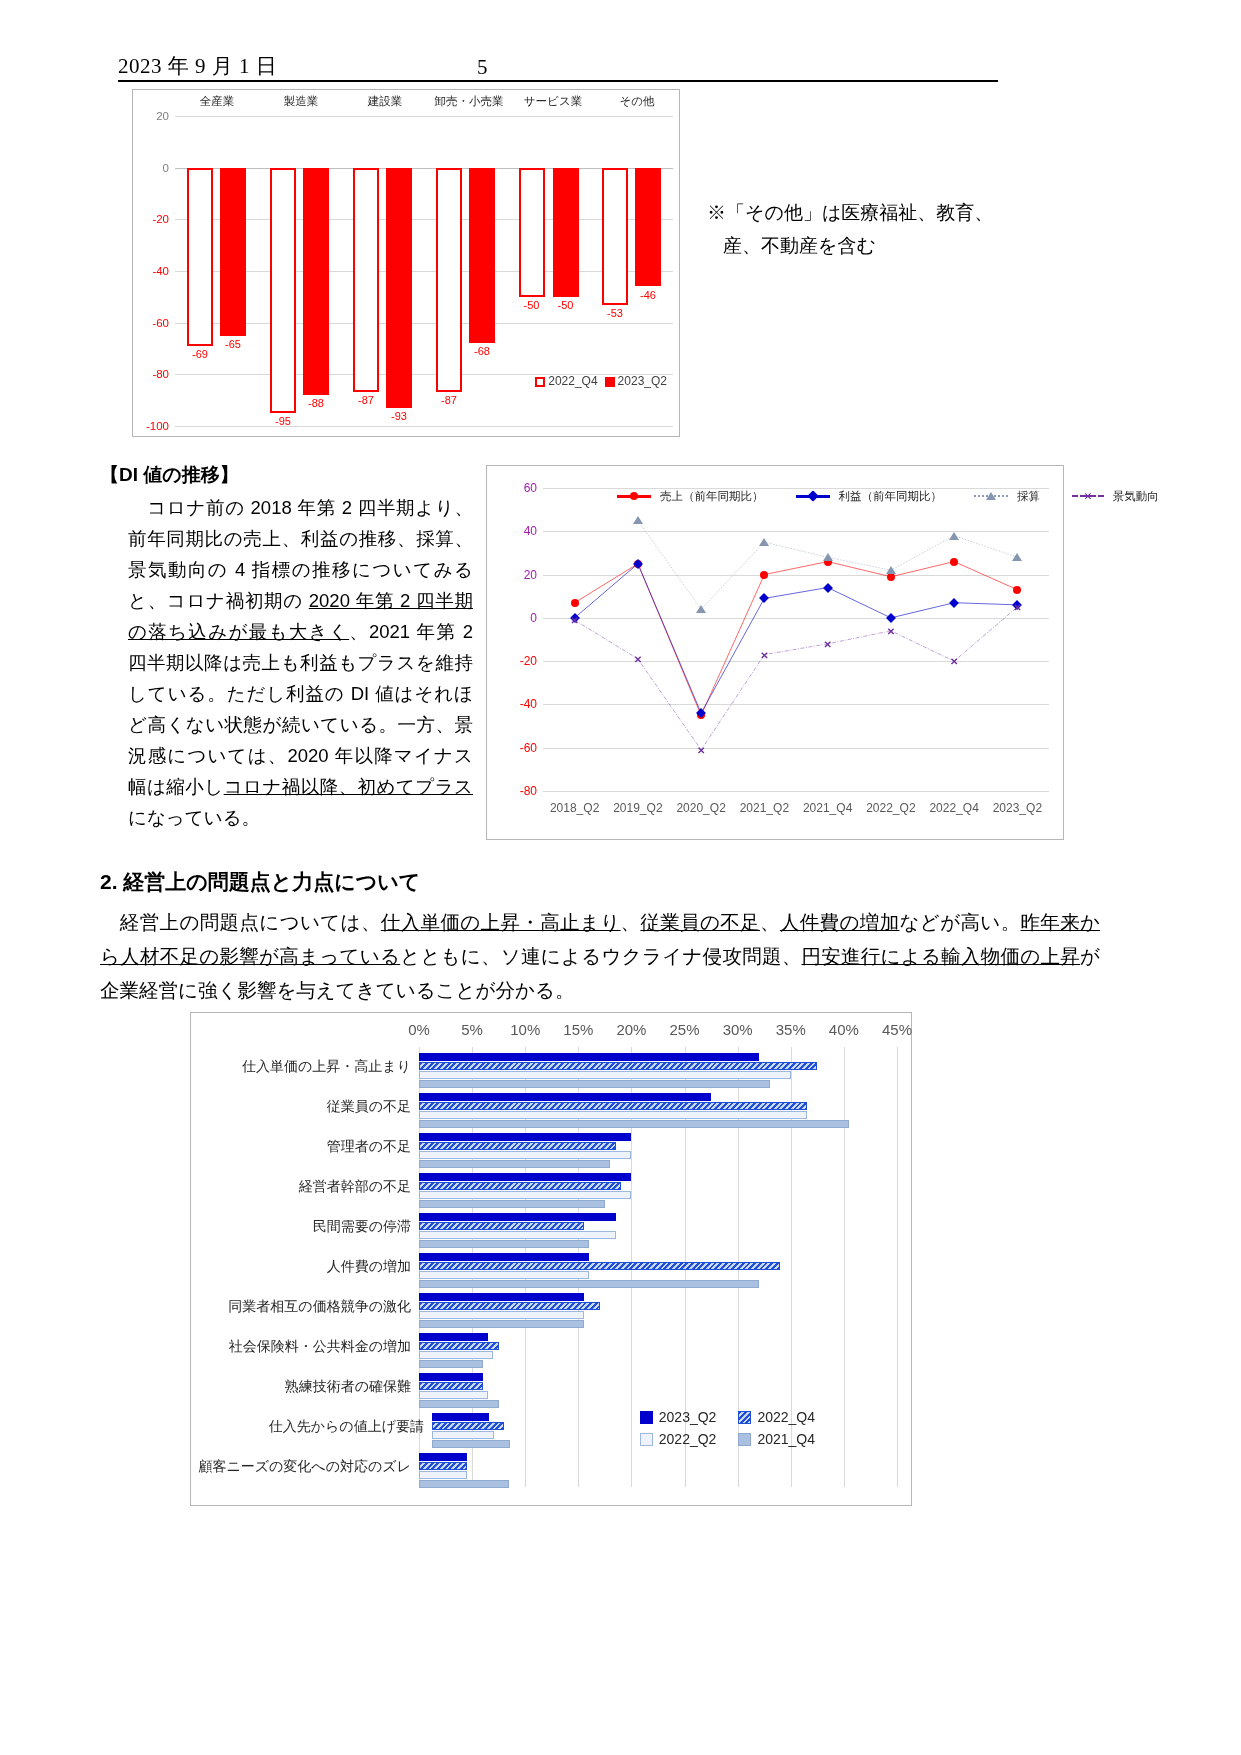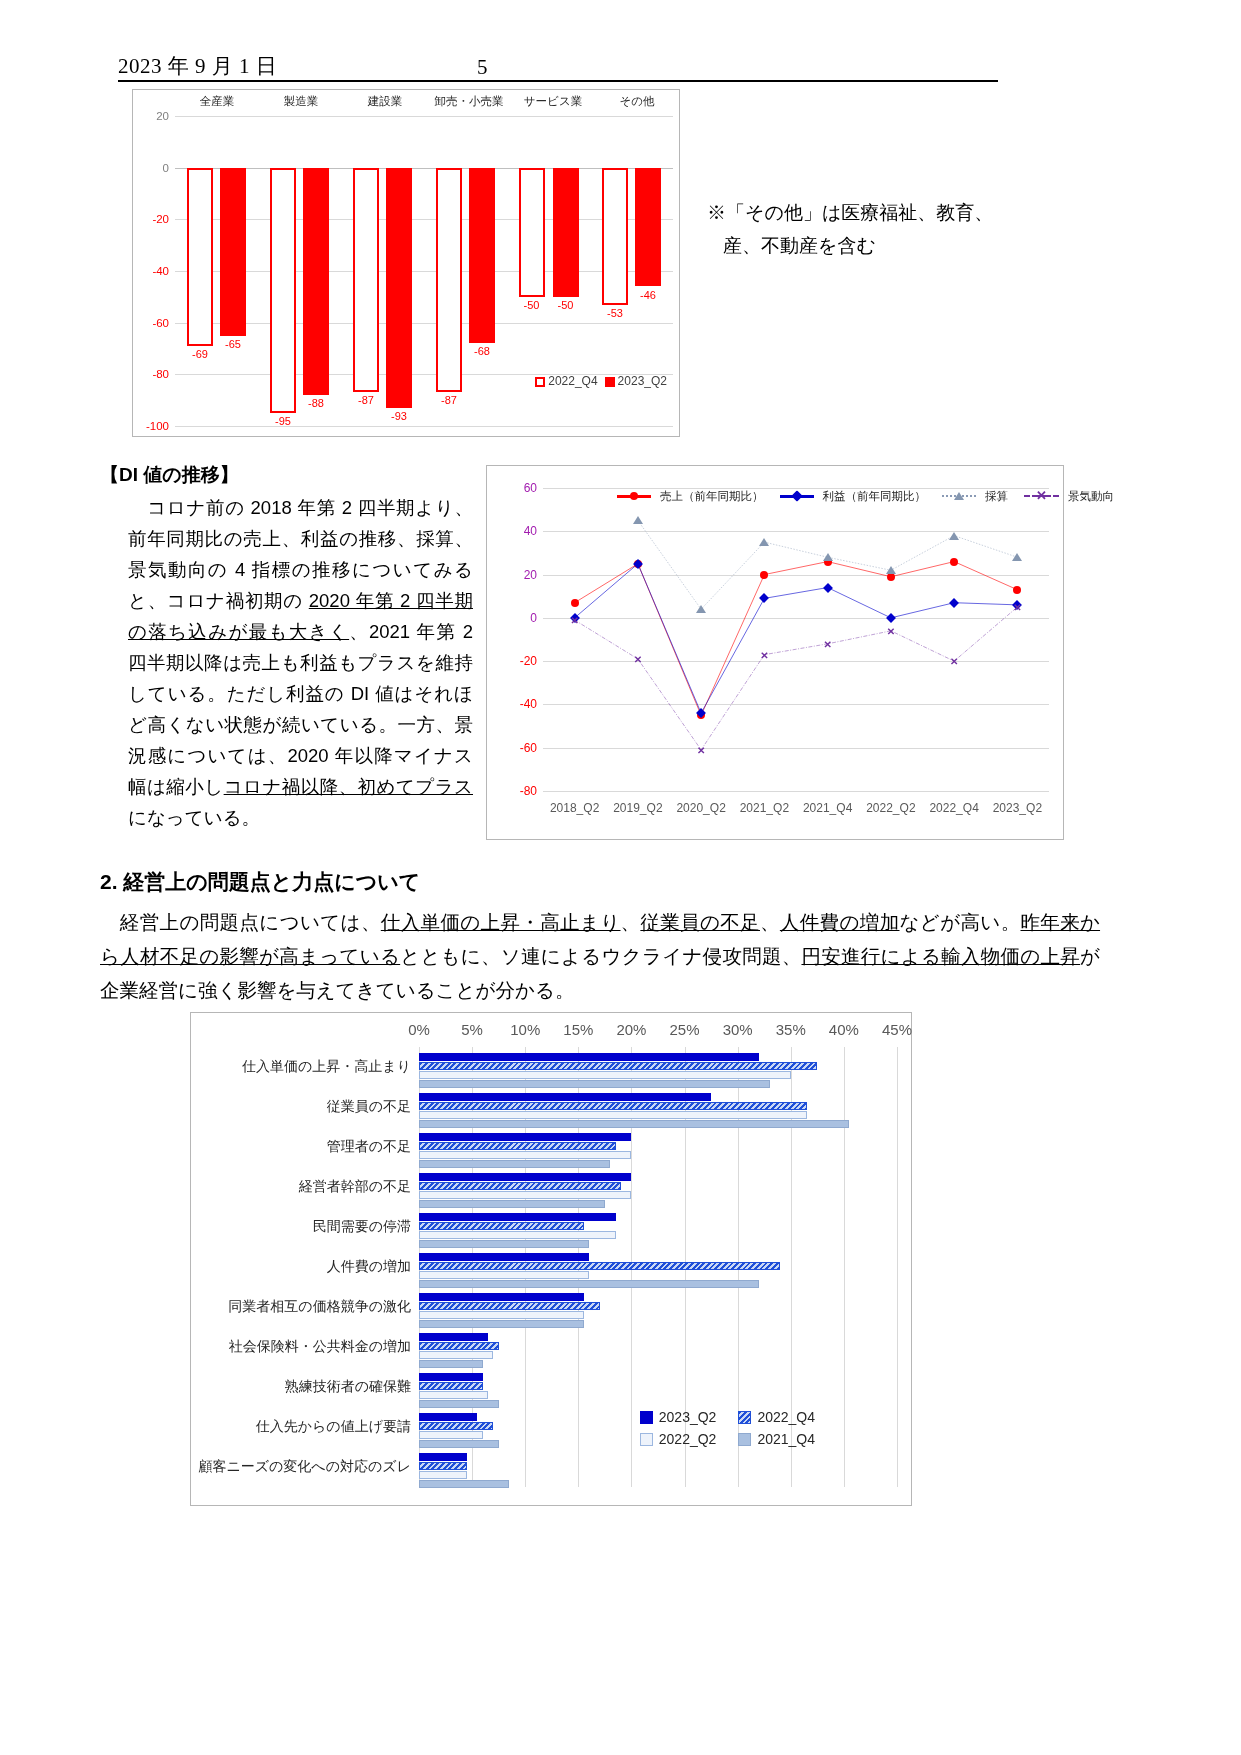--- a/index.html
+++ b/index.html
@@ -212,23 +212,23 @@
     flex: 1; text-align: center;
     font-size: 12px;
     font-family: "Liberation Sans", sans-serif;
     color: #595959;
   }
   .c2-legend {
     position: absolute;
     left: 130px;
     top: 22px;
     display: flex;
-    gap: 16px;
+    gap: 32px;
     font-size: 11.5px;
-    font-family: Liberation Serif, serif;
+    font-family: Liberation Mono, monospace;
     color: #262626;
     align-items: center;
   }
   .c2-legend .li { display: flex; align-items: center; gap: 3px; white-space: nowrap; }
   .lgline { width: 22px; height: 3px; display: inline-block; }
   .lgline.red { background: #ff0000; }
   .lgline.blue { background: #0000cc; }
   .lgdot { width: 8px; height: 8px; border-radius: 50%; display: inline-block; margin: 0 -12px; position: relative; z-index: 2; }
   .lgdot.red { background: #ff0000; }
   .lgdot.blue { background: #0000cc; transform: rotate(45deg); border-radius: 1px; }
@@ -624,21 +624,21 @@
         <div class="c3-bar b2022q2" style="width: 15.5556%; top: 24px;"></div>
         <div class="c3-bar b2021q4" style="width: 13.3333%; top: 33px;"></div>
       </div>
       <div class="c3-row" style="top: 72.7273%; height: 9.09091%;">
         <div class="c3-label">熟練技術者の確保難</div>
         <div class="c3-bar b2023" style="width: 13.3333%; top: 6px;"></div>
         <div class="c3-bar b2022q4" style="width: 13.3333%; top: 15px;"></div>
         <div class="c3-bar b2022q2" style="width: 14.4444%; top: 24px;"></div>
         <div class="c3-bar b2021q4" style="width: 16.6667%; top: 33px;"></div>
       </div>
-      <div class="c3-row" style="top: 81.8182%; height: 9.09091%;">
+      <div class="c3-row" style="top: 81.8182%; height: 9.09091%; margin-left: 13px;">
         <div class="c3-label">仕入先からの値上げ要請</div>
         <div class="c3-bar b2023" style="width: 12.2222%; top: 6px;"></div>
         <div class="c3-bar b2022q4" style="width: 15.5556%; top: 15px;"></div>
         <div class="c3-bar b2022q2" style="width: 13.3333%; top: 24px;"></div>
         <div class="c3-bar b2021q4" style="width: 16.6667%; top: 33px;"></div>
       </div>
       <div class="c3-row" style="top: 90.9091%; height: 9.09091%;">
         <div class="c3-label">顧客ニーズの変化への対応のズレ</div>
         <div class="c3-bar b2023" style="width: 10%; top: 6px;"></div>
         <div class="c3-bar b2022q4" style="width: 10%; top: 15px;"></div>

